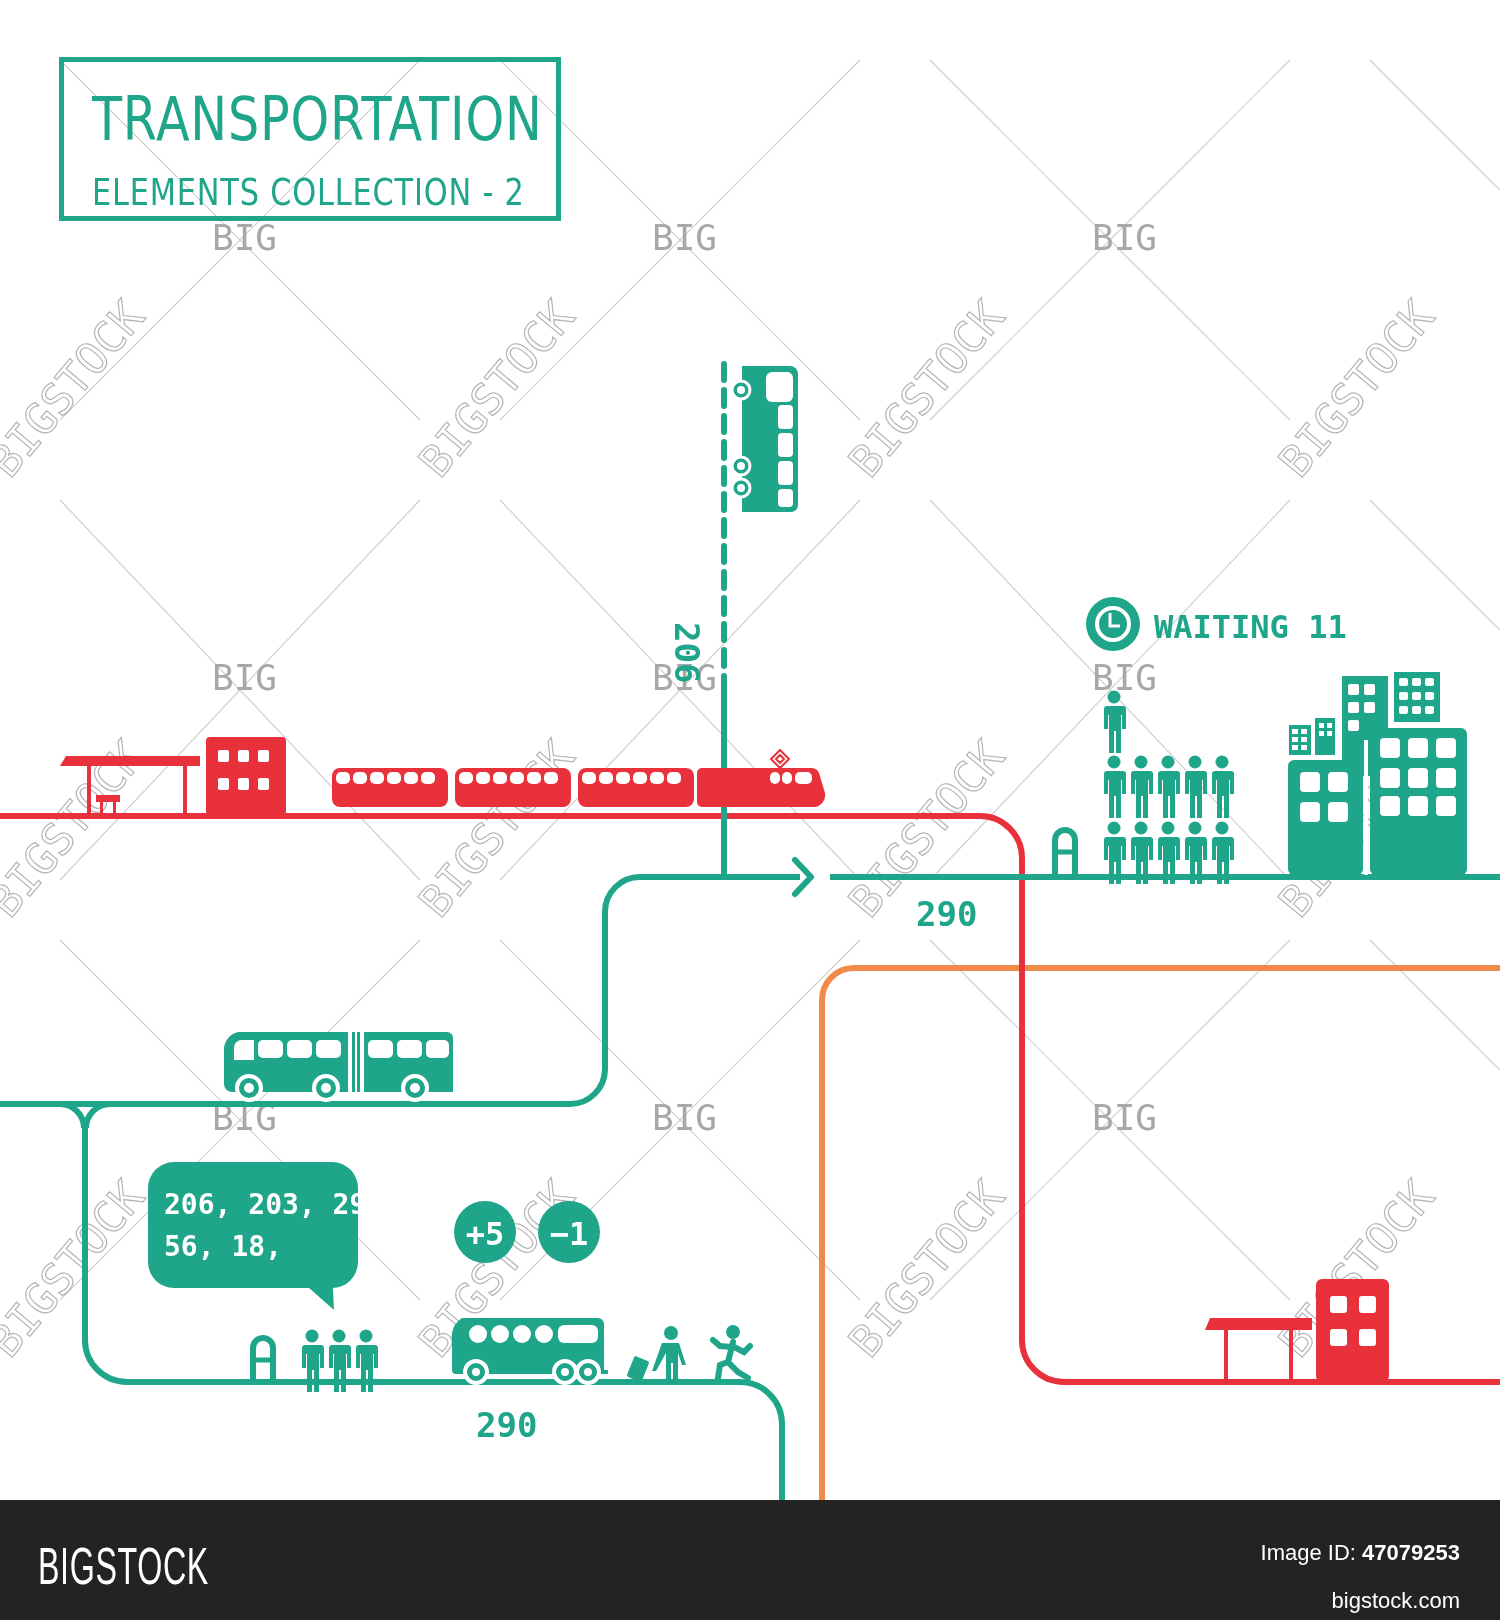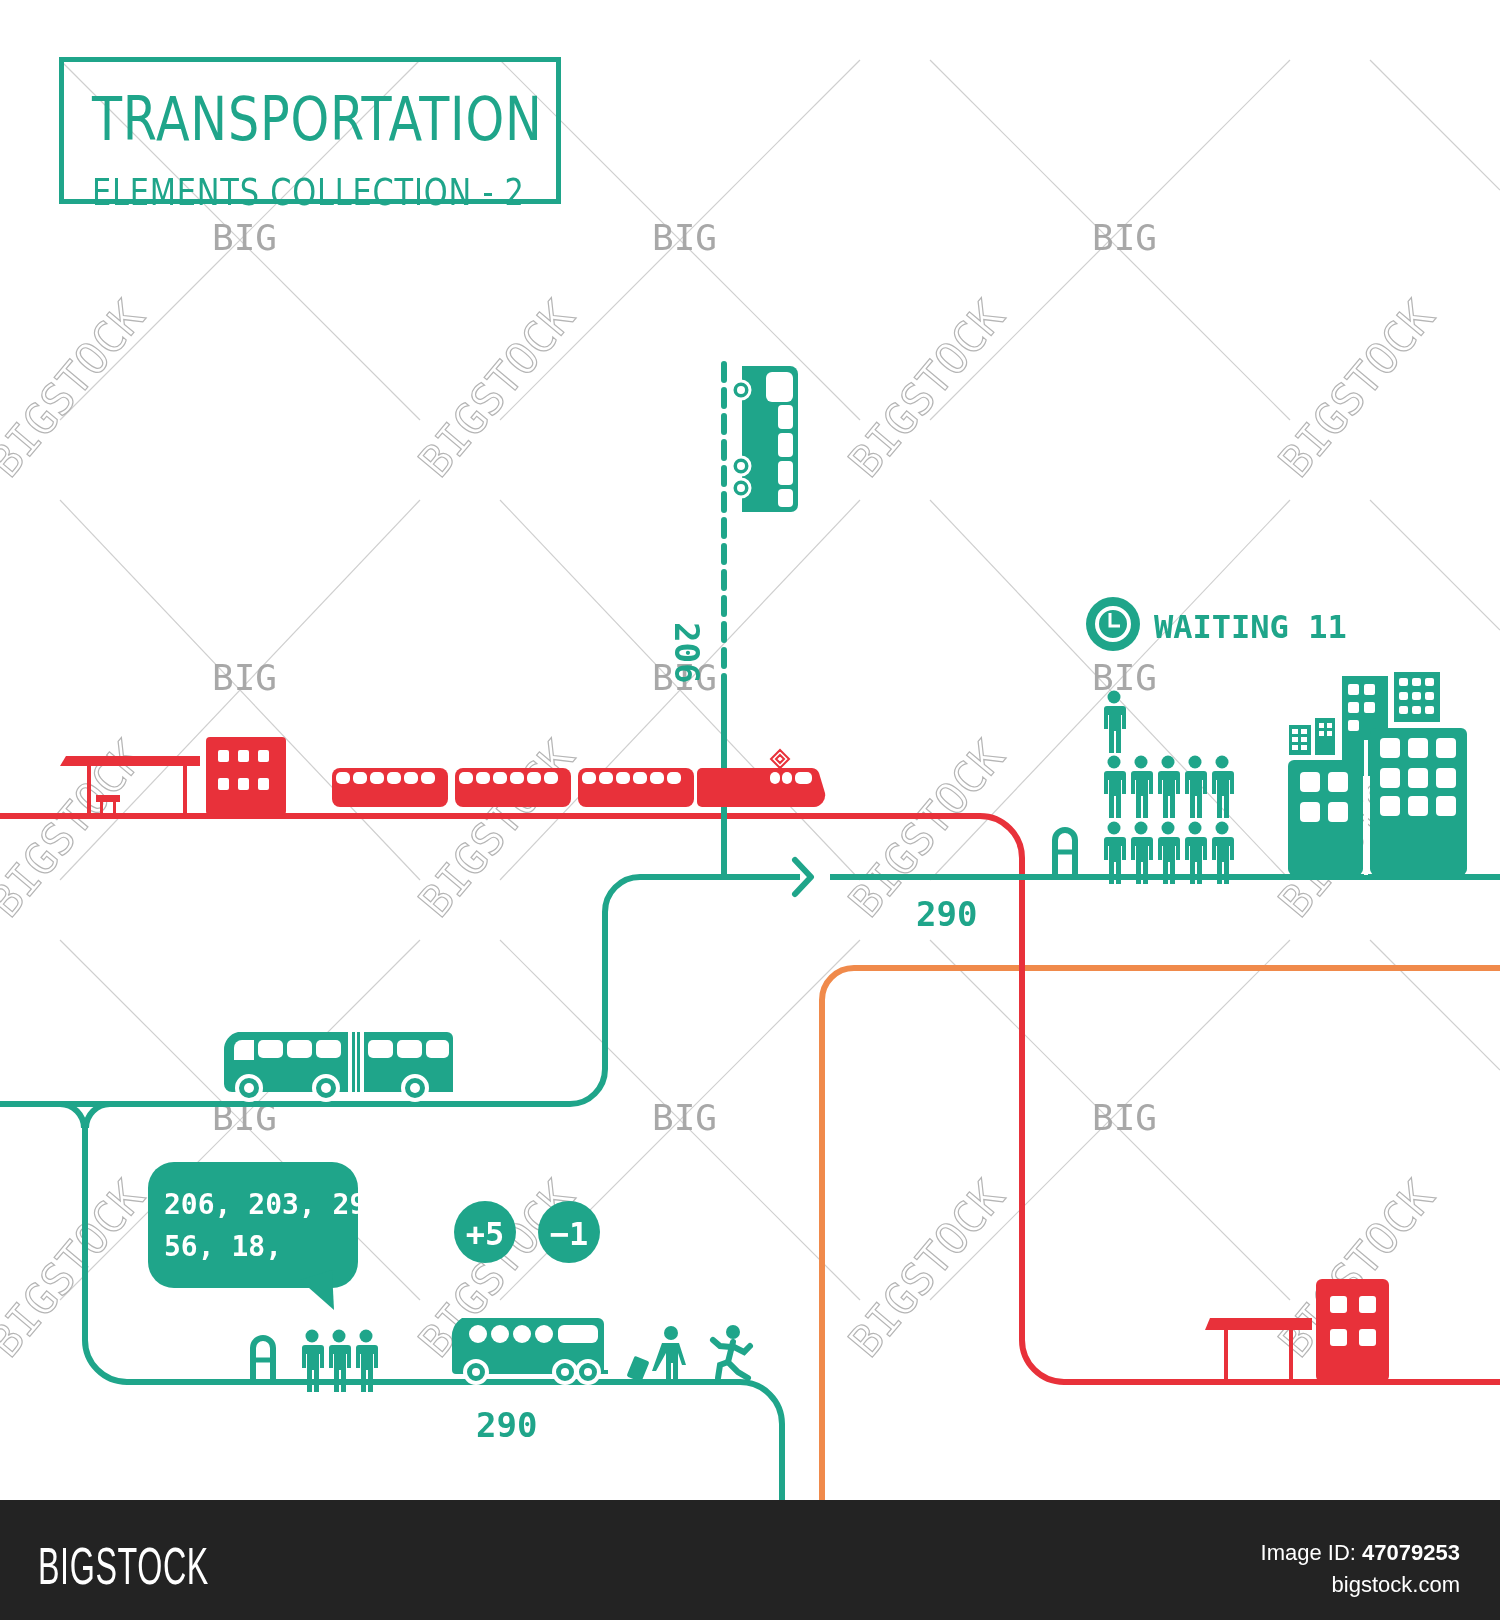--- a/index.html
+++ b/index.html
@@ -1,26 +1,26 @@
 <!DOCTYPE html>
 <html><head>
 <meta charset="utf-8">
 <style>
   html, body { margin: 0; padding: 0; }
   body { width: 1500px; height: 1620px; background: #ffffff; position: relative; overflow: hidden; font-family: "DejaVu Sans Condensed", "DejaVu Sans", sans-serif; }
   .canvas { position: absolute; left: 0; top: 0; width: 1500px; height: 1500px; }
   svg text { font-family: "DejaVu Sans Mono", monospace; }
-  .title-box { position: absolute; left: 59px; top: 57px; width: 502px; height: 147px; border: 5px solid #1fa58a; box-sizing: border-box; }
+  .title-box { position: absolute; left: 59px; top: 57px; width: 502px; height: 164px; border: 5px solid #1fa58a; box-sizing: border-box; }
   .title-main { position: absolute; left: 28px; top: 22px; font-family: "DejaVu Sans", sans-serif; font-size: 60px; letter-spacing: 1px; color: #1fa58a; transform: scaleX(0.82); transform-origin: left top; white-space: nowrap; font-weight: normal; }
   .title-sub { position: absolute; left: 28px; top: 108px; font-family: "DejaVu Sans", sans-serif; font-size: 38px; letter-spacing: 1px; color: #1fa58a; transform: scaleX(0.80); transform-origin: left top; white-space: nowrap; }
   .footer { position: absolute; left: 0; top: 1500px; width: 1500px; height: 120px; background: #232323; }
   .footer-logo { position: absolute; left: 38px; top: 36px; font-family: "Liberation Sans", sans-serif; font-size: 52px; color: #ffffff; transform: scaleX(0.62); transform-origin: left top; letter-spacing: 1px; }
   .footer-id { position: absolute; right: 40px; top: 40px; font-family: "Liberation Sans", sans-serif; font-size: 22px; color: #ffffff; text-align: center; }
   .footer-id b { font-weight: bold; }
-  .footer-url { position: absolute; right: 40px; top: 72px; font-family: "Liberation Sans", sans-serif; font-size: 22px; color: #ffffff; }
+  .footer-url { position: absolute; right: 40px; top: 88px; font-family: "Liberation Sans", sans-serif; font-size: 22px; color: #ffffff; }
 </style>
 </head>
 <body>
 
 <div class="canvas">
 <svg width="1500" height="1500" viewBox="0 0 1500 1500" xmlns="http://www.w3.org/2000/svg">
   <defs>
     <g id="person">
       <circle cx="0" cy="-46" r="6.5"></circle>
       <path d="M-9,-37 h18 a3,3 0 0 1 3,3 v20 h-4 v-14 h-1 v38 h-5 v-22 h-2 v22 h-5 v-38 h-1 v14 h-4 v-20 a3,3 0 0 1 3,-3z"></path>

